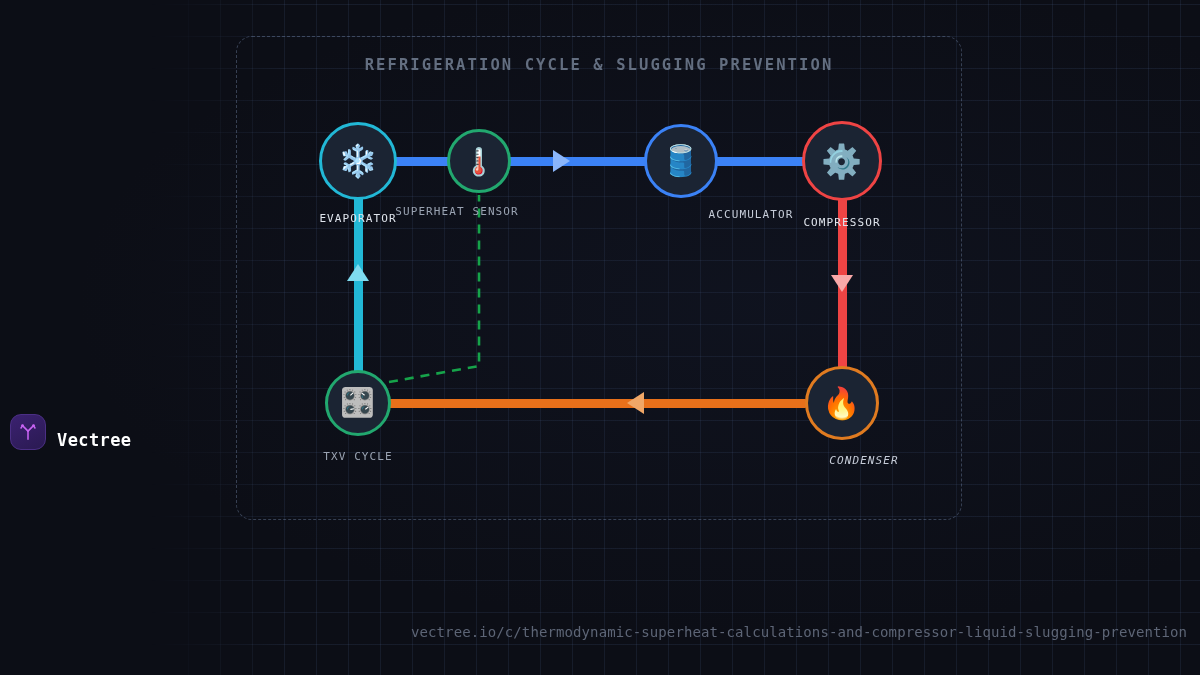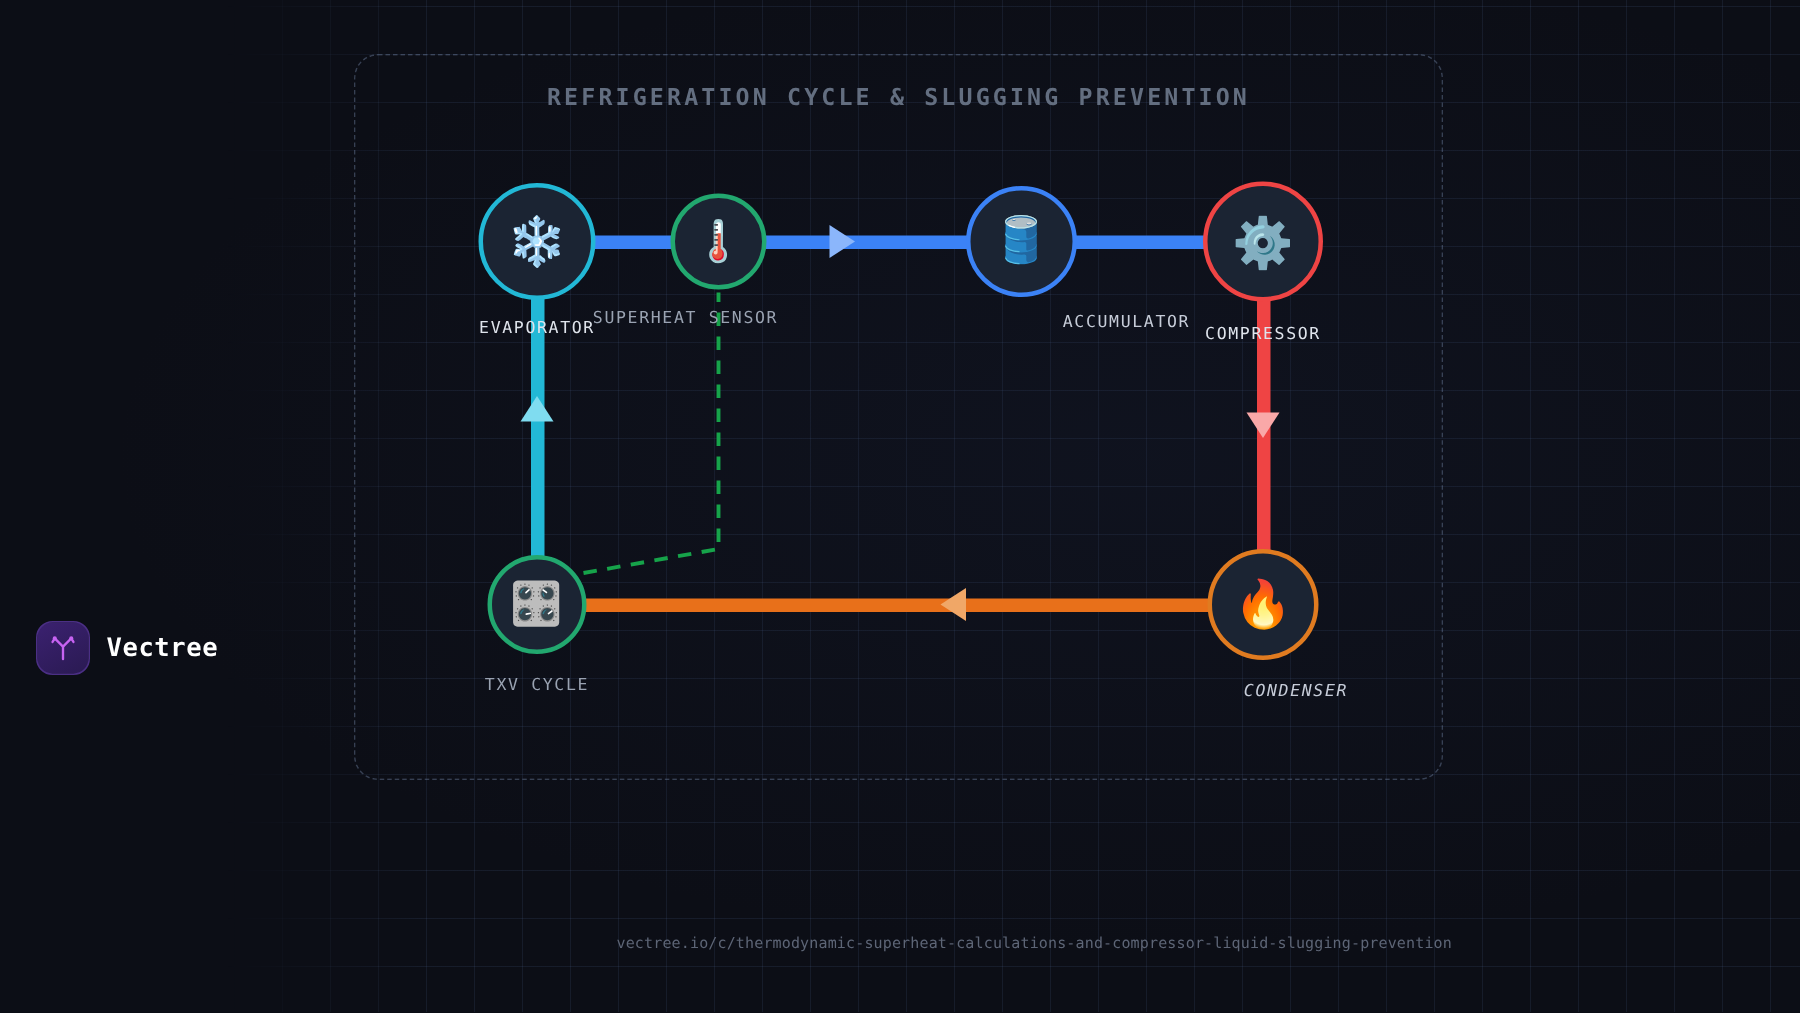--- a/index.html
+++ b/index.html
@@ -82,24 +82,24 @@
     position: absolute;
     text-align: center;
     font-size: 11px;
     letter-spacing: 1.1px;
     white-space: nowrap;
     transform: translateX(-50%);
   }
   
   .brand {
     position: absolute;
-    left: 24px;
+    left: 10px;
     top: 414px;
     display: flex;
-    align-items: center;
+    align-items: flex-end;
     gap: 11px;
   }
   .brand-mark {
     width: 36px;
     height: 36px;
     border-radius: 11px;
     background: linear-gradient(150deg, #3b2170 0%, #2a1a52 100%);
     border: 1px solid #4b2f85;
     display: flex;
     align-items: center;
@@ -120,21 +120,21 @@
     font-size: 28.5px;
     font-weight: bold;
     line-height: 32.4px;
     color: #ffffff;
     letter-spacing: -0.2px;
   }
   .url {
     position: absolute;
     left: 411px;
     top: 624px;
-    font-size: 10px;
+    font-size: 14px;
     color: #5d6576;
     letter-spacing: 0.1px;
     white-space: nowrap;
   }
 </style>
 </head>
 <body>
 
 <div id="stage">
 

